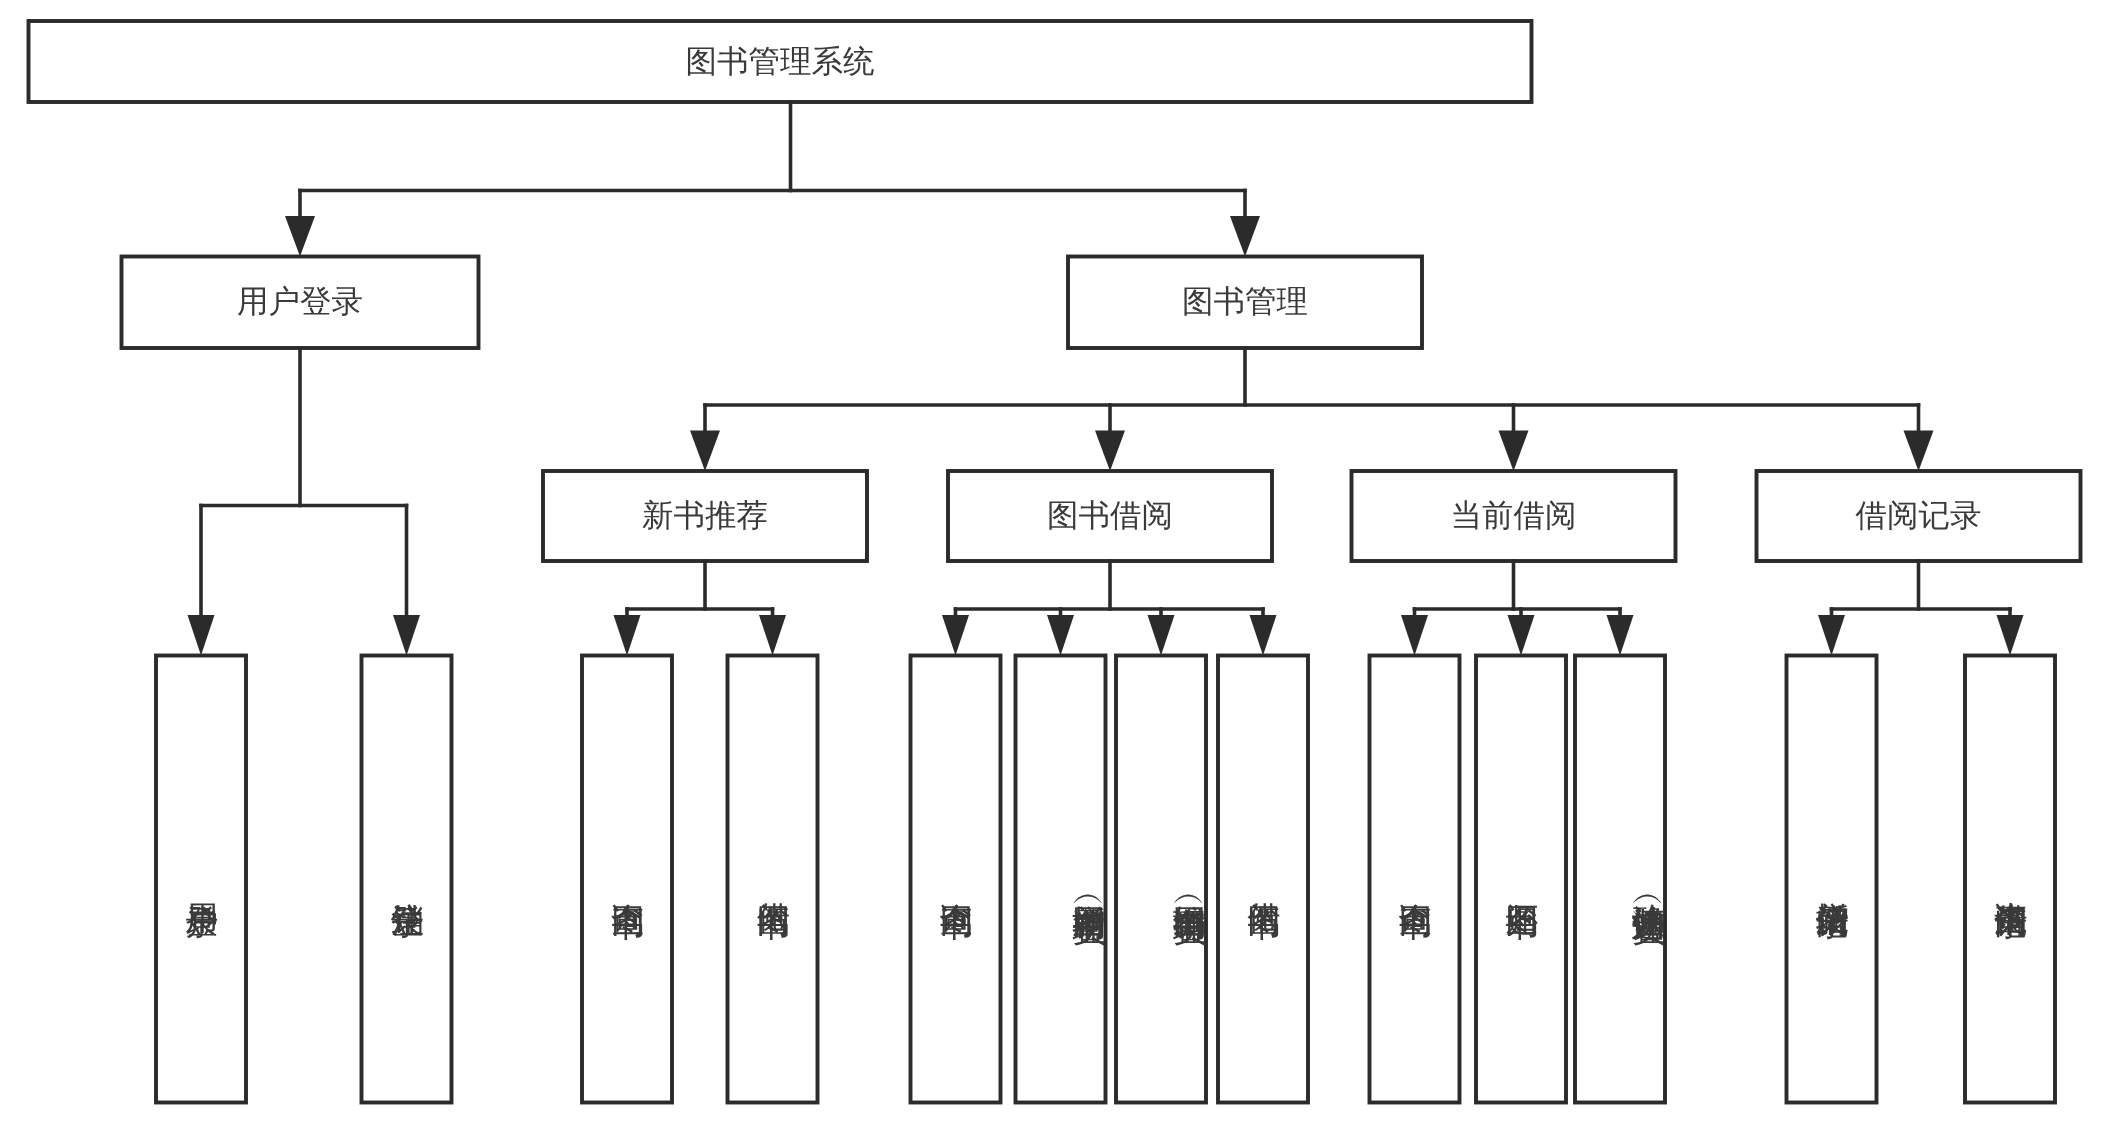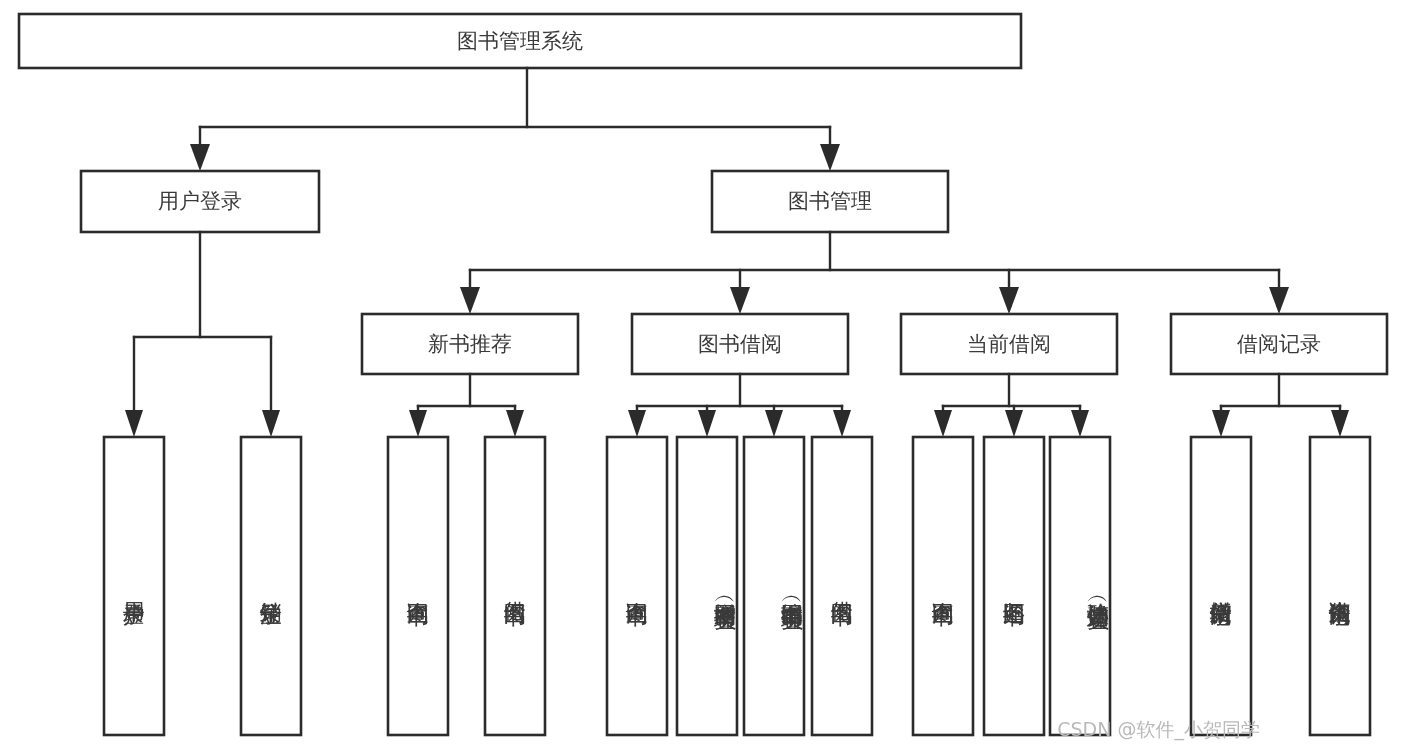--- a/index.html
+++ b/index.html
@@ -208,15 +208,14 @@
   <div class="vlabel" style="left:744px; top:443px; width:60px; height:292px;">编辑图书（管理员）</div>
   <div class="vlabel centered" style="left:812px; top:437px; width:60px; height:298px;">借阅图书</div>
 
   <div class="vlabel centered" style="left:913px; top:437px; width:60px; height:298px;">查询图书</div>
   <div class="vlabel centered" style="left:984px; top:437px; width:60px; height:298px;">归还图书</div>
   <div class="vlabel" style="left:1050px; top:443px; width:60px; height:292px;">确认归还（管理员）</div>
 
   <div class="vlabel centered" style="left:1191px; top:437px; width:60px; height:298px;">新增借阅记录</div>
   <div class="vlabel centered" style="left:1310px; top:437px; width:60px; height:298px;">查询借阅记录</div>
 
-  <div class="watermark">CSDN @软件_小贺同学</div>
 
 </div>
 
 </body></html>

